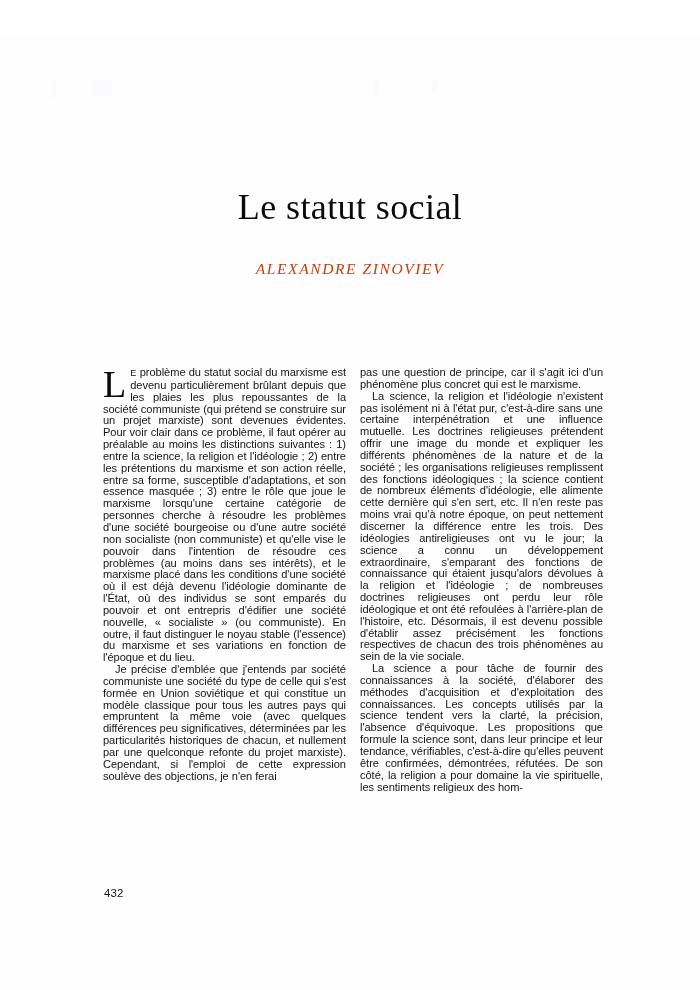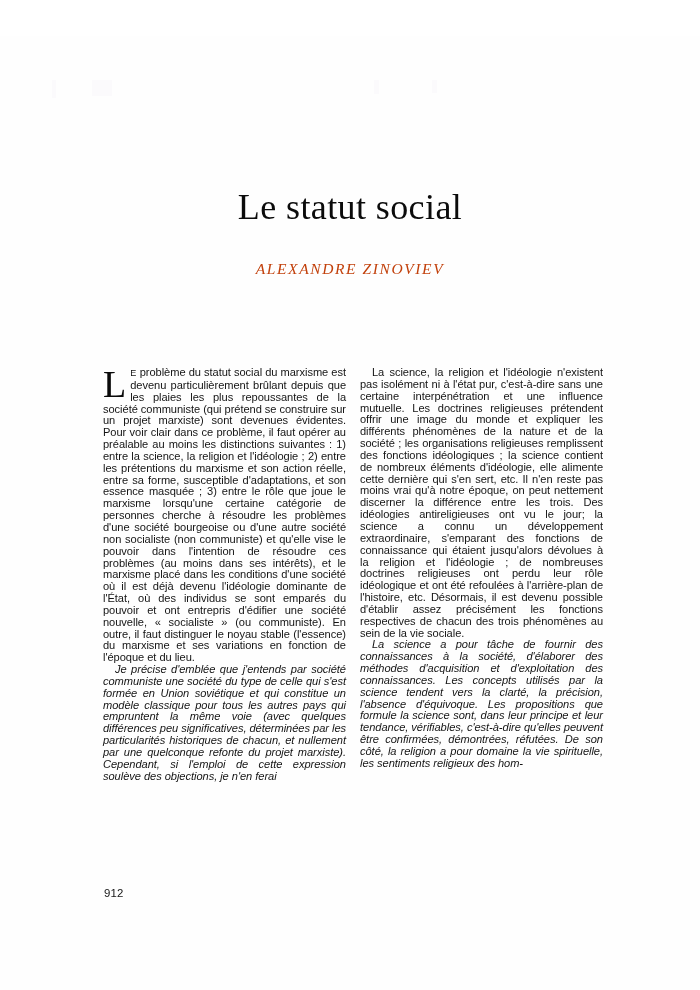--- a/index.html
+++ b/index.html
@@ -76,21 +76,20 @@
     font-family: "Liberation Sans", sans-serif;
     letter-spacing: -0.05px;
     color: #141414;
     -webkit-font-smoothing: none;
   }
   .col p.indent {
     text-indent: 12px;
   }
   .col p + p {
     margin-top: 0;
-    font-style: italic;
   }
 
   
   .dropcap-para {
     position: relative;
   }
   .dropcap {
     float: left;
     font-family: "Liberation Serif", serif;
     font-size: 38px;
@@ -142,21 +141,22 @@
   </div>
 
   <div class="columns">
 
     <div class="col col-left">
       <p class="dropcap-para"><span class="dropcap">L</span><span class="smallcaps">E</span><span> problème du statut social du marxisme est devenu particulièrement brûlant depuis que les plaies les plus repoussantes de la société communiste (qui prétend se construire sur un projet marxiste) sont devenues évidentes. Pour voir clair dans ce problème, il faut opérer au préalable au moins les distinctions suivantes : 1) entre la science, la religion et l'idéologie ; 2) entre les prétentions du marxisme et son action réelle, entre sa forme, susceptible d'adaptations, et son essence masquée ; 3) entre le rôle que joue le marxisme lorsqu'une certaine catégorie de personnes cherche à résoudre les problèmes d'une société bourgeoise ou d'une autre société non socialiste (non communiste) et qu'elle vise le pouvoir dans l'intention de résoudre ces problèmes (au moins dans ses intérêts), et le marxisme placé dans les conditions d'une société où il est déjà devenu l'idéologie dominante de l'État, où des individus se sont emparés du pouvoir et ont entrepris d'édifier une société nouvelle, « socialiste » (ou communiste). En outre, il faut distinguer le noyau stable (l'essence) du marxisme et ses variations en fonction de l'époque et du lieu.</span></p>
       <p class="indent">Je précise d'emblée que j'entends par société communiste une société du type de celle qui s'est formée en Union soviétique et qui constitue un modèle classique pour tous les autres pays qui empruntent la même voie (avec quelques différences peu significatives, déterminées par les particularités historiques de chacun, et nullement par une quelconque refonte du projet marxiste). Cependant, si l'emploi de cette expression soulève des objections, je n'en ferai</p>
     </div>
 
     <div class="col col-right">
+      <p>pas une question de principe, car il s'agit ici d'un phénomène plus concret qui est le marxisme.</p>
       <p class="indent">La science, la religion et l'idéologie n'existent pas isolément ni à l'état pur, c'est-à-dire sans une certaine interpénétration et une influence mutuelle. Les doctrines religieuses prétendent offrir une image du monde et expliquer les différents phénomènes de la nature et de la société ; les organisations religieuses remplissent des fonctions idéologiques ; la science contient de nombreux éléments d'idéologie, elle alimente cette dernière qui s'en sert, etc. Il n'en reste pas moins vrai qu'à notre époque, on peut nettement discerner la différence entre les trois. Des idéologies antireligieuses ont vu le jour; la science a connu un développement extraordinaire, s'emparant des fonctions de connaissance qui étaient jusqu'alors dévolues à la religion et l'idéologie ; de nombreuses doctrines religieuses ont perdu leur rôle idéologique et ont été refoulées à l'arrière-plan de l'histoire, etc. Désormais, il est devenu possible d'établir assez précisément les fonctions respectives de chacun des trois phénomènes au sein de la vie sociale.</p>
       <p class="indent">La science a pour tâche de fournir des connaissances à la société, d'élaborer des méthodes d'acquisition et d'exploitation des connaissances. Les concepts utilisés par la science tendent vers la clarté, la précision, l'absence d'équivoque. Les propositions que formule la science sont, dans leur principe et leur tendance, vérifiables, c'est-à-dire qu'elles peuvent être confirmées, démontrées, réfutées. De son côté, la religion a pour domaine la vie spirituelle, les sentiments religieux des hom-</p>
     </div>
 
   </div>
 
-  <div class="folio">912</div>
+  <div class="folio">432</div>
 
 </div>
 
 </body></html>

